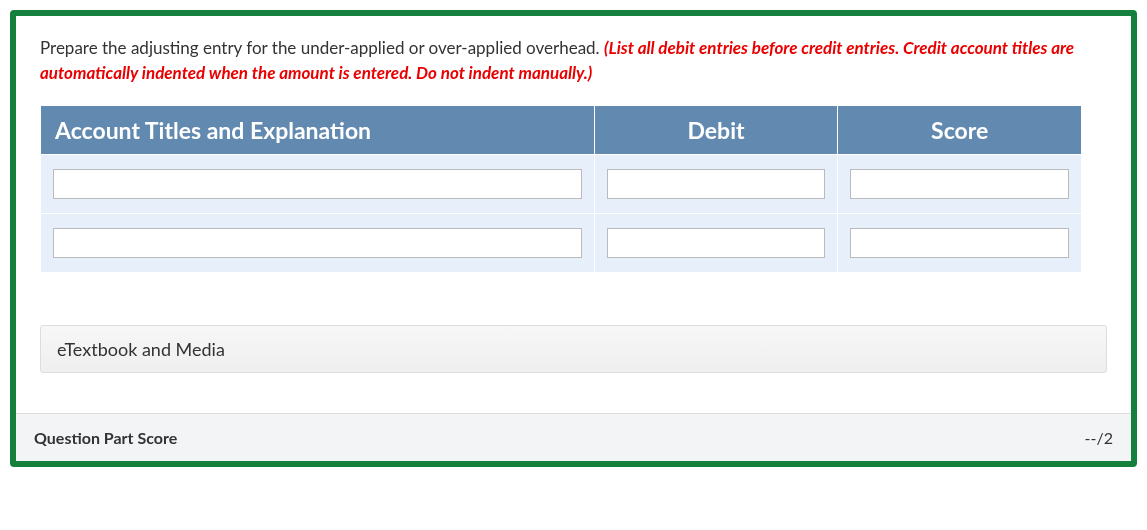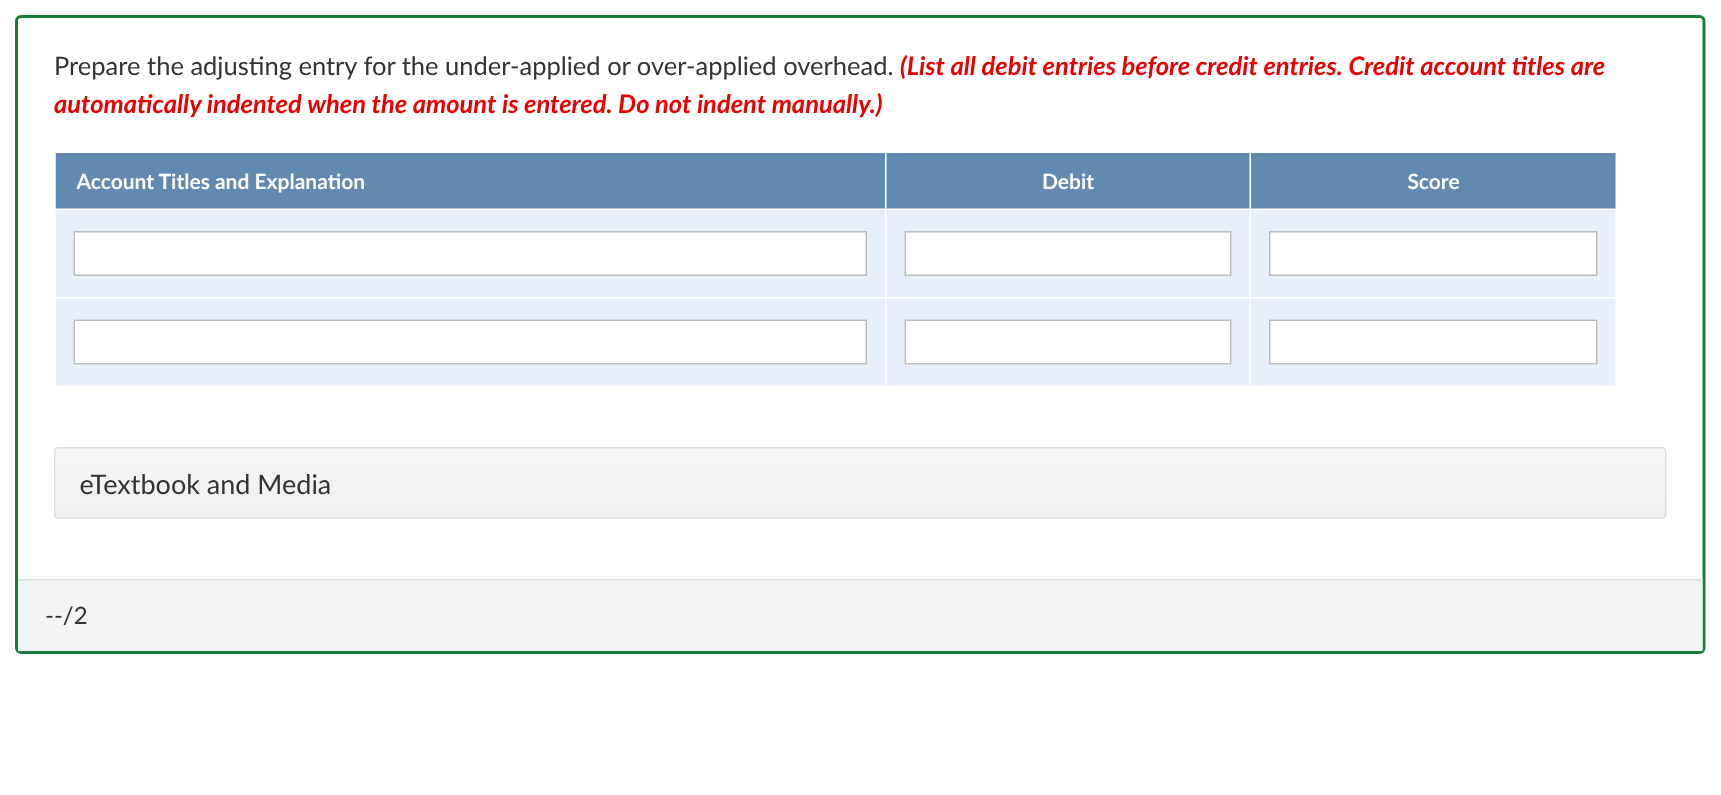--- a/index.html
+++ b/index.html
@@ -5,21 +5,21 @@
   * { box-sizing: border-box; }
   body {
     margin: 0;
     padding: 10px;
     font-family: "Lato", "Helvetica Neue", Arial, sans-serif;
     background: #fff;
     color: #333;
   }
   .card {
     width: 1127px;
-    border: 2px solid #15803d;
+    border: 6px solid #15803d;
     border-radius: 4px;
     background: #fff;
   }
   .content {
     padding: 20px 24px 30px 24px;
   }
   .instr {
     font-size: 17px;
     line-height: 1.45;
     color: #333;
@@ -31,21 +31,21 @@
     font-style: italic;
   }
   .entry-table {
     border-collapse: collapse;
     width: 1042px;
   }
   .entry-table th {
     background: #6289b0;
     color: #fff;
     font-weight: 700;
-    font-size: 14px;
+    font-size: 23px;
     text-align: left;
     padding: 10px 14px;
     border: 1px solid #fff;
   }
   .entry-table th.th-debit,
   .entry-table th.th-credit { text-align: center; }
   .entry-table td {
     background: #e7effa;
     padding: 14px 12px;
     border: 1px solid #fff;
@@ -54,21 +54,21 @@
     width: 100%;
     height: 30px;
     border: 1px solid #bbb;
     background: #fff;
     padding: 4px 6px;
     font-size: 15px;
   }
   .col-title { width: 500px; }
   .col-dc { width: 220px; }
   .links {
-    margin-top: 40px;
+    margin-top: 52px;
   }
   .link-bar {
     border: 1px solid #ddd;
     border-radius: 3px;
     background: linear-gradient(#f7f7f7, #efefef);
     padding: 12px 16px;
     font-size: 18px;
     color: #333;
     margin-bottom: 10px;
     cursor: pointer;
@@ -118,15 +118,16 @@
       </tbody>
     </table>
 
     <div class="links">
       <div class="link-bar">eTextbook and Media</div>
     </div>
 
   </div>
 
   <div class="footer">
+    <span class="label">Question Part Score</span>
     <span class="score">--/2</span>
   </div>
 </div>
 
 </body></html>

